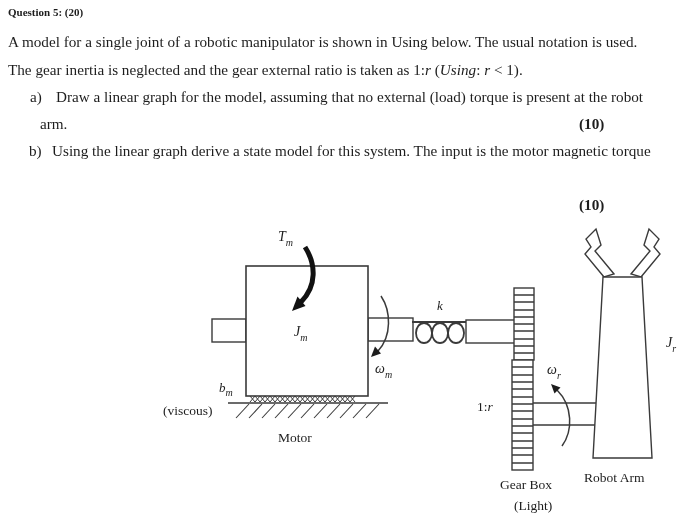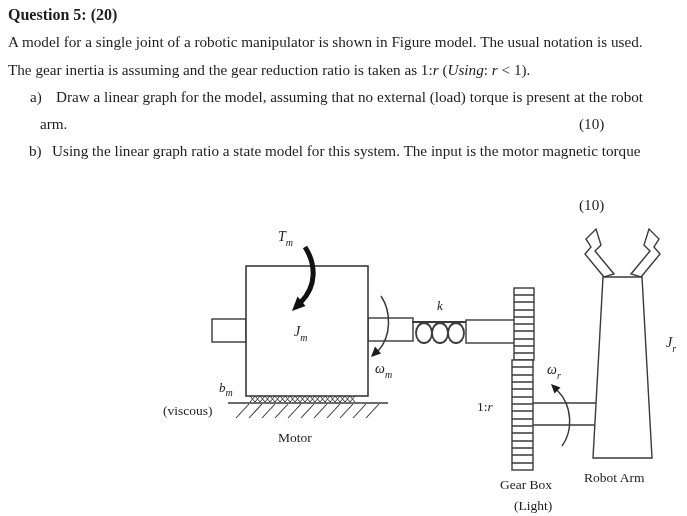--- a/index.html
+++ b/index.html
@@ -10,49 +10,49 @@
     overflow:hidden;
     font-family:"Liberation Serif", serif;
     color:#1d1d1d;
   }
   .line{
     position:absolute;
     white-space:nowrap;
     font-size:15.2px;
     color:#1d1d1d;
   }
-  .title{font-weight:bold;font-size:16px;}
-  .marks{font-weight:normal;}
+  .title{font-weight:bold;font-size:11px;}
+  .marks{font-weight:bold;}
   .it{font-style:italic;}
   .sub{font-size:10.5px;vertical-align:-3px;}
   svg{position:absolute;left:0;top:0;}
   svg text{font-family:"Liberation Serif", serif;fill:#1d1d1d;}
   .sym{font-style:italic;font-size:14px;}
   .symsmall{font-style:italic;font-size:13px;}
   .cap{font-size:13.5px;}
 </style>
 </head>
 <body>
 
 <div class="page">
 
   <div class="line title" style="top:6px;left:8px">Question 5: (20)</div>
 
-  <div class="line" style="top:33px;left:8px">A model for a single joint of a robotic manipulator is shown in Figure model. The usual notation is used.</div>
+  <div class="line" style="top:33px;left:8px">A model for a single joint of a robotic manipulator is shown in Using below. The usual notation is used.</div>
 
-  <div class="line" style="top:61px;left:8px"><span>The gear inertia is assuming and the gear reduction ratio is taken as 1:</span><span class="it">r</span><span> (</span><span class="it">Using</span><span>: </span><span class="it">r</span><span> &lt; 1).</span></div>
+  <div class="line" style="top:61px;left:8px"><span>The gear inertia is neglected and the gear external ratio is taken as 1:</span><span class="it">r</span><span> (</span><span class="it">Using</span><span>: </span><span class="it">r</span><span> &lt; 1).</span></div>
 
   <div class="line" style="top:88px;left:30px">a)</div>
   <div class="line" style="top:88px;left:56px">Draw a linear graph for the model, assuming that no external (load) torque is present at the robot</div>
 
   <div class="line" style="top:115px;left:40px">arm.</div>
   <div class="line marks" style="top:115px;left:579px">(10)</div>
 
   <div class="line" style="top:142px;left:29px">b)</div>
-  <div class="line" style="top:142px;left:52px">Using the linear graph ratio a state model for this system. The input is the motor magnetic torque</div>
+  <div class="line" style="top:142px;left:52px">Using the linear graph derive a state model for this system. The input is the motor magnetic torque</div>
 
 
   <div class="line marks" style="top:196px;left:579px">(10)</div>
 
   <svg width="687" height="516" viewBox="0 0 687 516">
 
     <g stroke="#3a3a3a" stroke-width="1.4" fill="none">
 
       <rect x="212" y="319" width="34" height="23" fill="#ffffff"></rect>
       <rect x="368" y="318" width="45" height="23" fill="#ffffff"></rect>

